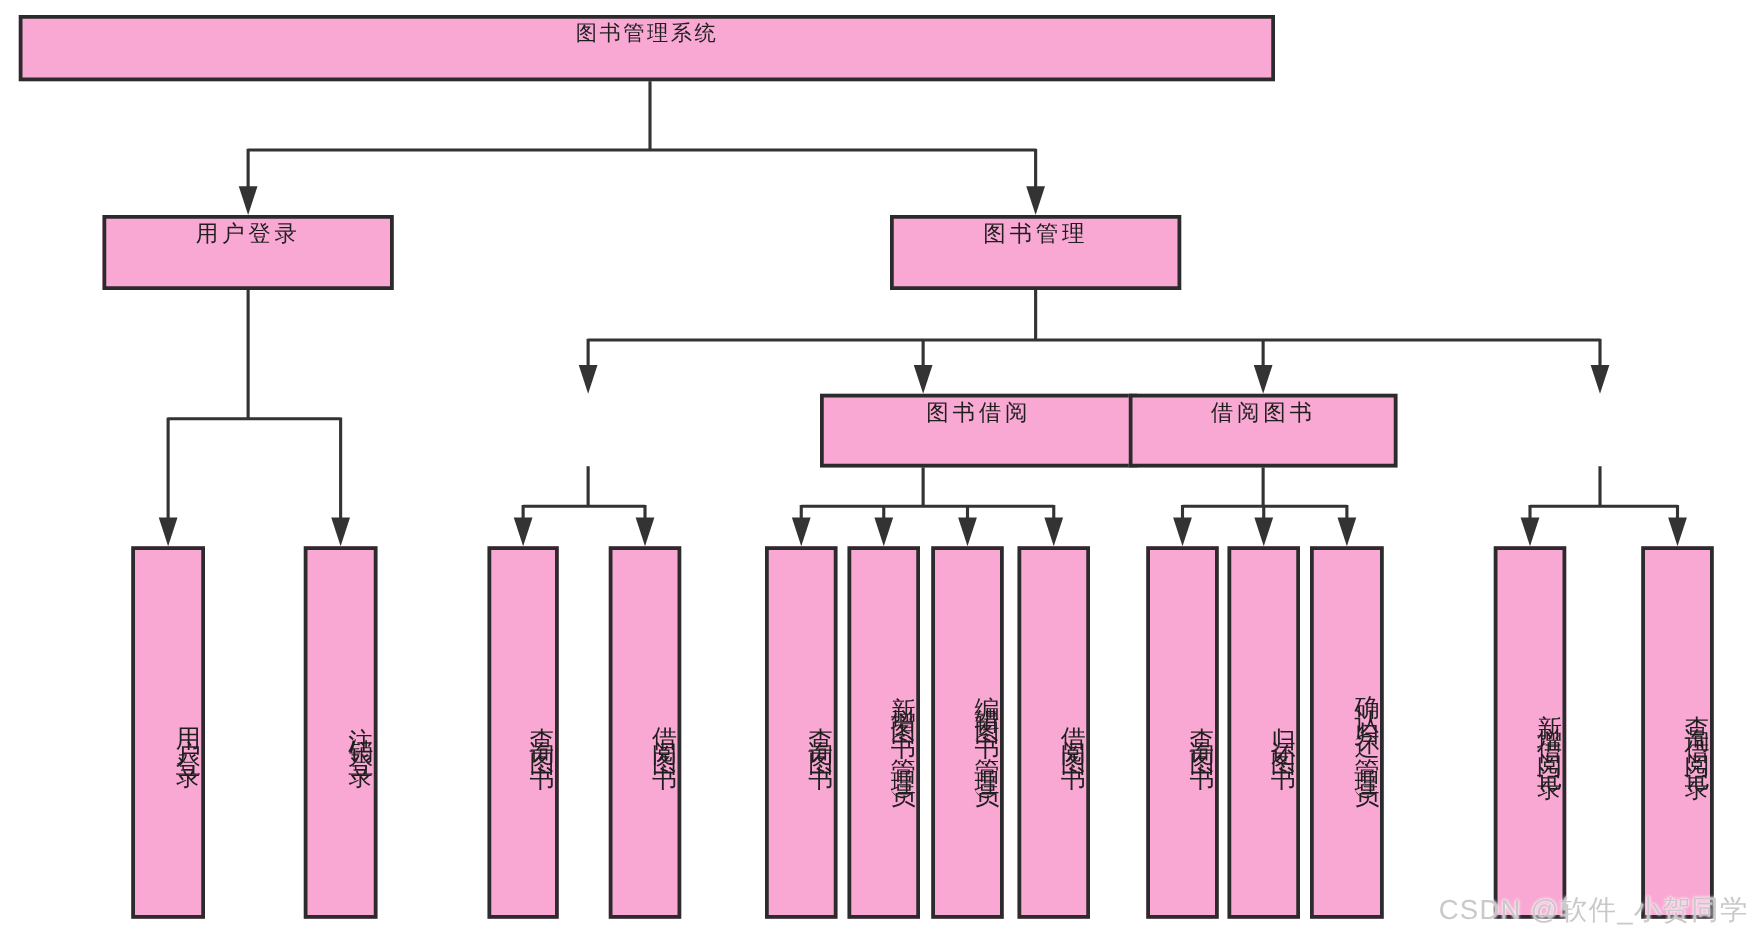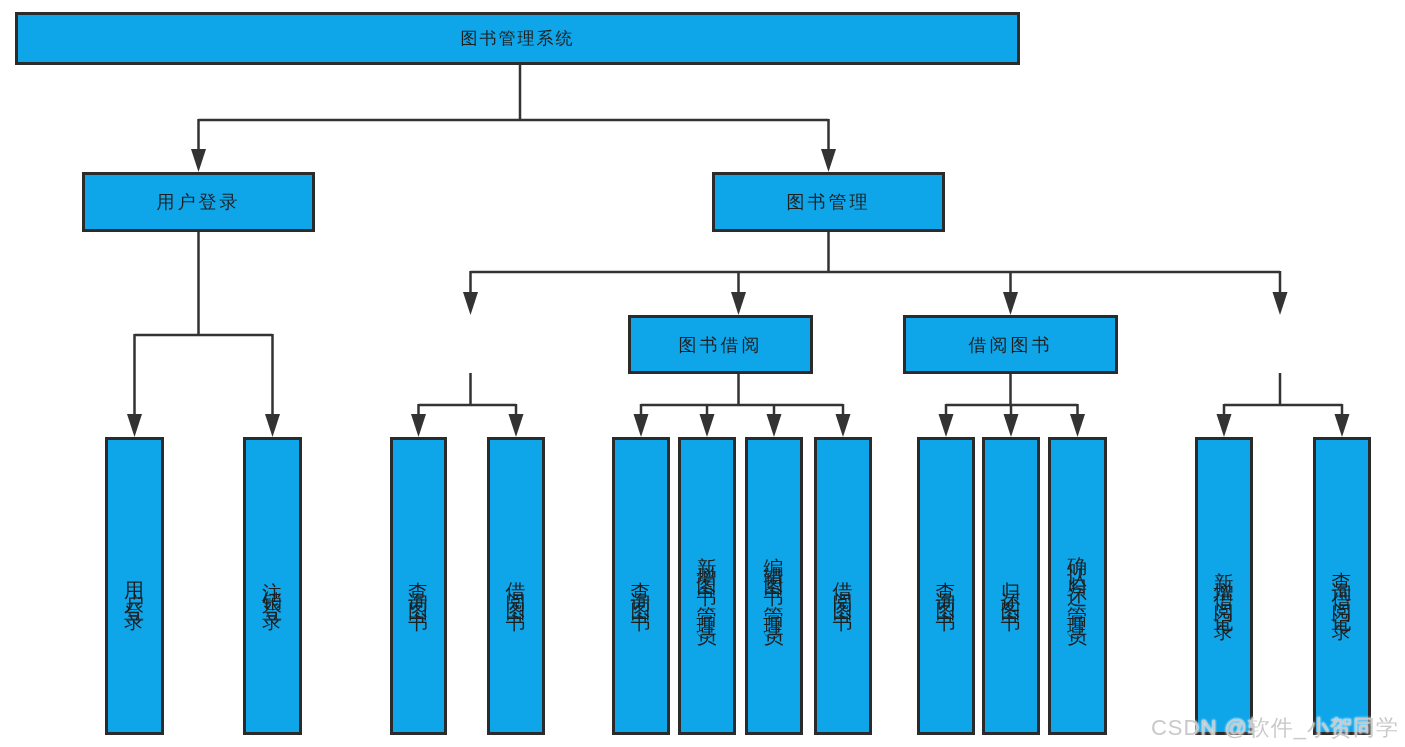--- a/index.html
+++ b/index.html
@@ -8,22 +8,22 @@
     width:1405px;height:747px;
     background:#ffffff;
     font-family:"Liberation Sans","DejaVu Sans",sans-serif;
     overflow:hidden;
   }
   .wires{position:absolute;left:0;top:0;width:1405px;height:747px;}
   .box{
     position:absolute;
     box-sizing:border-box;
     border:3px solid #2b2b2b;
-    background:#0ea5e9;
-    display:flex;align-items:center;justify-content:center;
+    background:#f9a8d4;
+    display:flex;justify-content:center;
     color:#1f1f1f;
   }
   .hbox{font-size:18px;letter-spacing:3px;white-space:nowrap;}
   .rootbox{font-size:17px;letter-spacing:2px;}
   .vbox{
     writing-mode:vertical-rl;
     text-orientation:mixed;
     font-size:20px;
     letter-spacing:10px;
     line-height:1.1;
@@ -88,21 +88,21 @@
       <span>图书管理系统</span>
     </div>
 
   <div class="box hbox" style="left:82px;top:172px;width:233px;height:60px;">
       <span>用户登录</span>
     </div>
   <div class="box hbox" style="left:712px;top:172px;width:233px;height:60px;">
       <span>图书管理</span>
     </div>
 
-  <div class="box hbox" style="left:628px;top:315px;width:185px;height:59px;">
+  <div class="box hbox" style="left:656px;top:315px;width:254px;height:59px;">
       <span>图书借阅</span>
     </div>
   <div class="box hbox" style="left:903px;top:315px;width:215px;height:59px;">
       <span>借阅图书</span>
     </div>
 
   <div class="box vbox" style="left:105px;top:437px;width:59px;height:298px;">
       <span>用户登录</span>
     </div>
   <div class="box vbox" style="left:243px;top:437px;width:59px;height:298px;">

